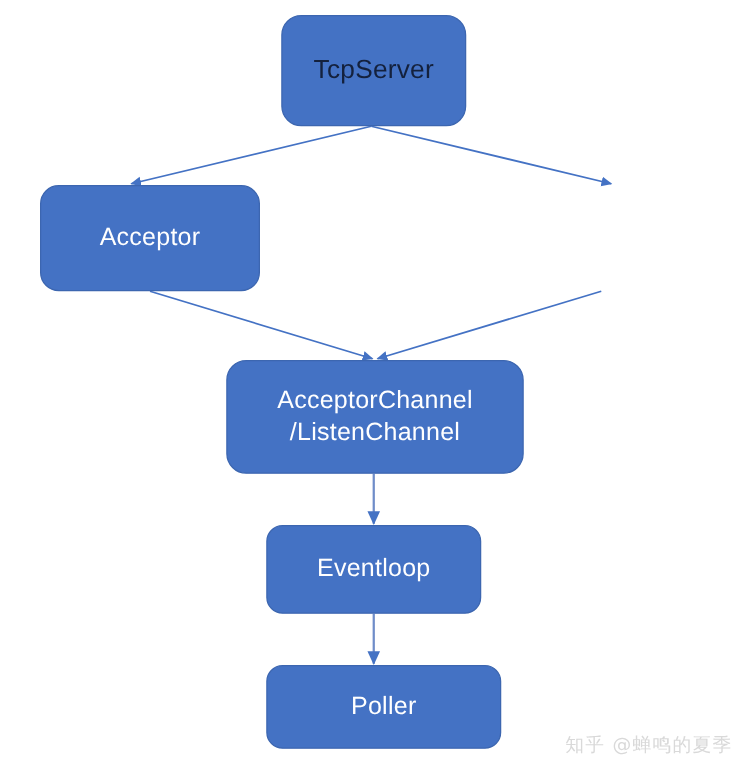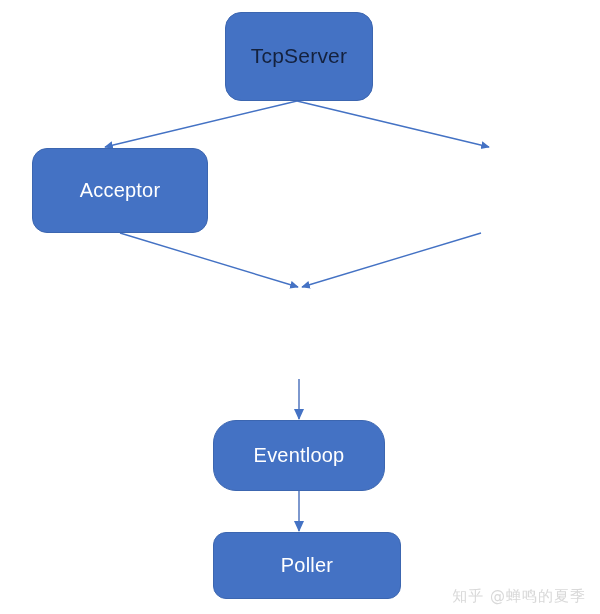--- a/index.html
+++ b/index.html
@@ -74,21 +74,21 @@
     width: 238px;
     height: 91px;
     border-radius: 16px;
     font-size: 20px;
   }
   #node-eventloop {
     left: 213px;
     top: 420px;
     width: 172px;
     height: 71px;
-    border-radius: 23px;
+    border-radius: 13px;
     font-size: 20px;
   }
   #node-poller {
     left: 213px;
     top: 532px;
     width: 188px;
     height: 67px;
     border-radius: 13px;
     font-size: 20px;
   }
@@ -126,20 +126,22 @@
     <line x1="299" y1="379" x2="299" y2="419" stroke="#6f8dc9" stroke-width="1.8" marker-end="url(#arrowhead)"></line>
 
     <line x1="299" y1="491" x2="299" y2="531" stroke="#6f8dc9" stroke-width="1.8" marker-end="url(#arrowhead)"></line>
   </svg>
 
   <div class="node" id="node-acceptor">Acceptor</div>
 
   <div class="node dark-label" id="node-tcpserver">TcpServer</div>
 
 
+  <div class="node" id="node-acceptorchannel">AcceptorChannel
+/ListenChannel</div>
 
   <div class="node" id="node-eventloop">Eventloop</div>
 
   <div class="node" id="node-poller">Poller</div>
 
   <div id="watermark">知乎 @蝉鸣的夏季</div>
 
 </div>
 
 </body></html>

